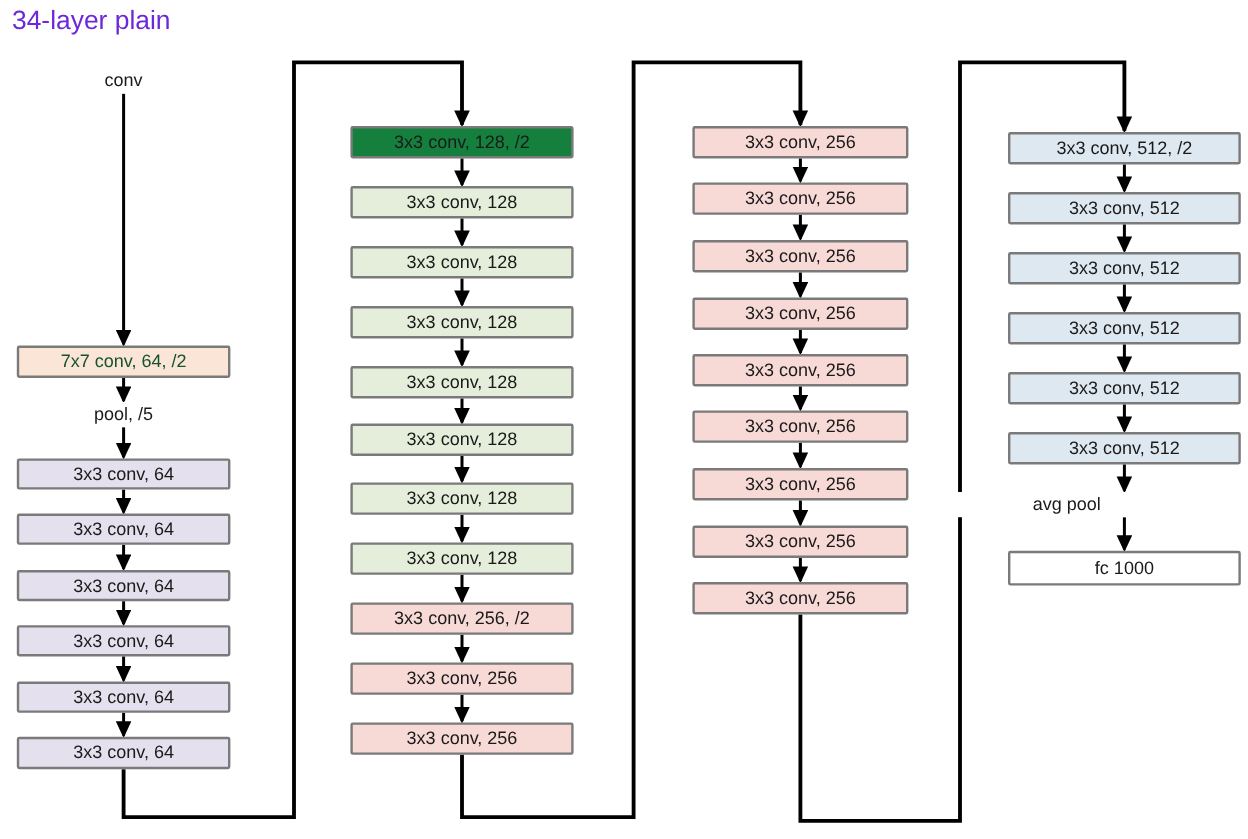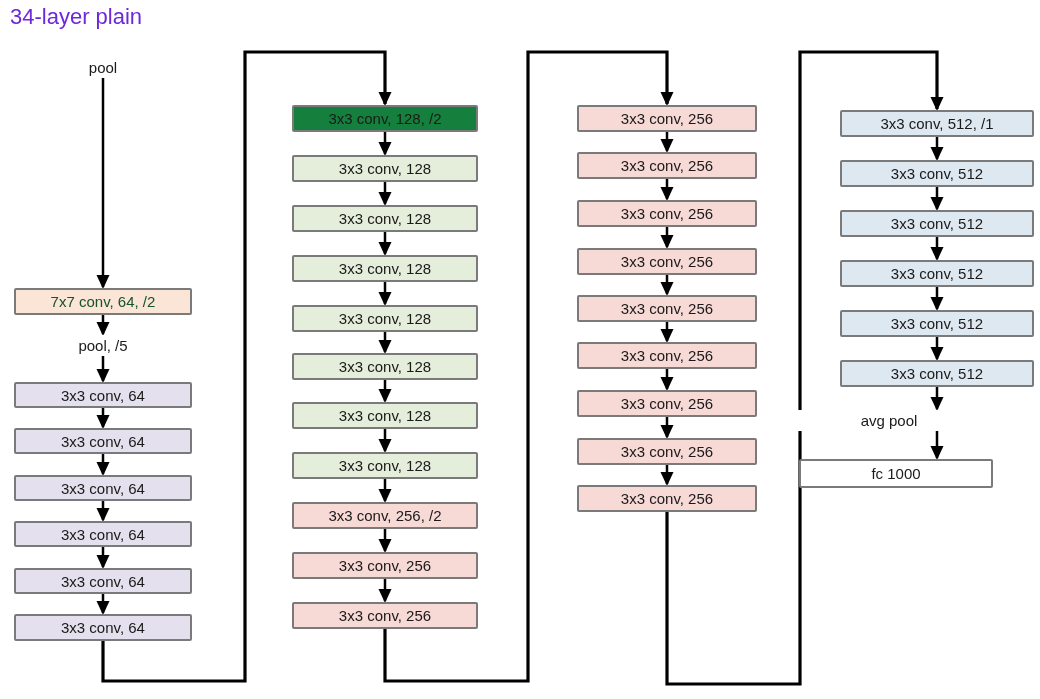--- a/index.html
+++ b/index.html
@@ -65,21 +65,21 @@
       <polyline points="937,237 937,259" fill="none" stroke="#000000" stroke-width="2.5" marker-end="url(#ah)"></polyline>
       <polyline points="937,287 937,309" fill="none" stroke="#000000" stroke-width="2.5" marker-end="url(#ah)"></polyline>
       <polyline points="937,337 937,359" fill="none" stroke="#000000" stroke-width="2.5" marker-end="url(#ah)"></polyline>
       <polyline points="937,387 937,409" fill="none" stroke="#000000" stroke-width="2.5" marker-end="url(#ah)"></polyline>
       <polyline points="937,431 937,458" fill="none" stroke="#000000" stroke-width="2.5" marker-end="url(#ah)"></polyline>
       <polyline points="103,641 103,681 245,681 245,52 385,52 385,104" fill="none" stroke="#000000" stroke-width="3.2" marker-end="url(#ah)"></polyline>
       <polyline points="385,629 385,681 528,681 528,52 667,52 667,104" fill="none" stroke="#000000" stroke-width="3.2" marker-end="url(#ah)"></polyline>
       <polyline points="667,512 667,684 800,684 800,52 937,52 937,109" fill="none" stroke="#000000" stroke-width="3.2" marker-end="url(#ah)"></polyline>
     </svg>
   <div id="nodes">
-      <div class="lbl" style="left: 14px; top: 56px; width: 178px; height: 22px; color: rgb(26, 26, 26);">pool</div>
+      <div class="lbl" style="left: 14px; top: 56px; width: 178px; height: 22px; color: rgb(26, 26, 26);">conv</div>
       <div class="box" style="left: 14px; top: 288px; width: 178px; height: 27px; color: #14532d; background: rgb(251, 229, 214); border-color: rgb(122, 122, 122);">7x7 conv, 64, /2</div>
       <div class="lbl" style="left: 14px; top: 335px; width: 178px; height: 21px; color: rgb(26, 26, 26);">pool, /5</div>
       <div class="box" style="left: 14px; top: 382px; width: 178px; height: 26px; color: rgb(26, 26, 26); background: rgb(228, 224, 237); border-color: rgb(122, 122, 122);">3x3 conv, 64</div>
       <div class="box" style="left: 14px; top: 428px; width: 178px; height: 26px; color: rgb(26, 26, 26); background: rgb(228, 224, 237); border-color: rgb(122, 122, 122);">3x3 conv, 64</div>
       <div class="box" style="left: 14px; top: 475px; width: 178px; height: 26px; color: rgb(26, 26, 26); background: rgb(228, 224, 237); border-color: rgb(122, 122, 122);">3x3 conv, 64</div>
       <div class="box" style="left: 14px; top: 521px; width: 178px; height: 26px; color: rgb(26, 26, 26); background: rgb(228, 224, 237); border-color: rgb(122, 122, 122);">3x3 conv, 64</div>
       <div class="box" style="left: 14px; top: 568px; width: 178px; height: 26px; color: rgb(26, 26, 26); background: rgb(228, 224, 237); border-color: rgb(122, 122, 122);">3x3 conv, 64</div>
       <div class="box" style="left: 14px; top: 614px; width: 178px; height: 27px; color: rgb(26, 26, 26); background: rgb(228, 224, 237); border-color: rgb(122, 122, 122);">3x3 conv, 64</div>
       <div class="box" style="left: 292px; top: 105px; width: 186px; height: 27px; color: rgb(26, 26, 26); background: #15803d; border-color: rgb(122, 122, 122);">3x3 conv, 128, /2</div>
       <div class="box" style="left: 292px; top: 155px; width: 186px; height: 27px; color: rgb(26, 26, 26); background: rgb(229, 238, 219); border-color: rgb(122, 122, 122);">3x3 conv, 128</div>
@@ -94,22 +94,22 @@
       <div class="box" style="left: 292px; top: 602px; width: 186px; height: 27px; color: rgb(26, 26, 26); background: rgb(247, 217, 214); border-color: rgb(122, 122, 122);">3x3 conv, 256</div>
       <div class="box" style="left: 577px; top: 105px; width: 180px; height: 27px; color: rgb(26, 26, 26); background: rgb(247, 217, 214); border-color: rgb(122, 122, 122);">3x3 conv, 256</div>
       <div class="box" style="left: 577px; top: 152px; width: 180px; height: 27px; color: rgb(26, 26, 26); background: rgb(247, 217, 214); border-color: rgb(122, 122, 122);">3x3 conv, 256</div>
       <div class="box" style="left: 577px; top: 200px; width: 180px; height: 27px; color: rgb(26, 26, 26); background: rgb(247, 217, 214); border-color: rgb(122, 122, 122);">3x3 conv, 256</div>
       <div class="box" style="left: 577px; top: 248px; width: 180px; height: 27px; color: rgb(26, 26, 26); background: rgb(247, 217, 214); border-color: rgb(122, 122, 122);">3x3 conv, 256</div>
       <div class="box" style="left: 577px; top: 295px; width: 180px; height: 27px; color: rgb(26, 26, 26); background: rgb(247, 217, 214); border-color: rgb(122, 122, 122);">3x3 conv, 256</div>
       <div class="box" style="left: 577px; top: 342px; width: 180px; height: 27px; color: rgb(26, 26, 26); background: rgb(247, 217, 214); border-color: rgb(122, 122, 122);">3x3 conv, 256</div>
       <div class="box" style="left: 577px; top: 390px; width: 180px; height: 27px; color: rgb(26, 26, 26); background: rgb(247, 217, 214); border-color: rgb(122, 122, 122);">3x3 conv, 256</div>
       <div class="box" style="left: 577px; top: 438px; width: 180px; height: 27px; color: rgb(26, 26, 26); background: rgb(247, 217, 214); border-color: rgb(122, 122, 122);">3x3 conv, 256</div>
       <div class="box" style="left: 577px; top: 485px; width: 180px; height: 27px; color: rgb(26, 26, 26); background: rgb(247, 217, 214); border-color: rgb(122, 122, 122);">3x3 conv, 256</div>
-      <div class="box" style="left: 840px; top: 110px; width: 194px; height: 27px; color: rgb(26, 26, 26); background: rgb(222, 232, 241); border-color: rgb(122, 122, 122);">3x3 conv, 512, /1</div>
+      <div class="box" style="left: 840px; top: 110px; width: 194px; height: 27px; color: rgb(26, 26, 26); background: rgb(222, 232, 241); border-color: rgb(122, 122, 122);">3x3 conv, 512, /2</div>
       <div class="box" style="left: 840px; top: 160px; width: 194px; height: 27px; color: rgb(26, 26, 26); background: rgb(222, 232, 241); border-color: rgb(122, 122, 122);">3x3 conv, 512</div>
       <div class="box" style="left: 840px; top: 210px; width: 194px; height: 27px; color: rgb(26, 26, 26); background: rgb(222, 232, 241); border-color: rgb(122, 122, 122);">3x3 conv, 512</div>
       <div class="box" style="left: 840px; top: 260px; width: 194px; height: 27px; color: rgb(26, 26, 26); background: rgb(222, 232, 241); border-color: rgb(122, 122, 122);">3x3 conv, 512</div>
       <div class="box" style="left: 840px; top: 310px; width: 194px; height: 27px; color: rgb(26, 26, 26); background: rgb(222, 232, 241); border-color: rgb(122, 122, 122);">3x3 conv, 512</div>
       <div class="box" style="left: 840px; top: 360px; width: 194px; height: 27px; color: rgb(26, 26, 26); background: rgb(222, 232, 241); border-color: rgb(122, 122, 122);">3x3 conv, 512</div>
       <div class="lbl" style="left: 792px; top: 410px; width: 194px; height: 21px; color: rgb(26, 26, 26);">avg pool</div>
-      <div class="box" style="left: 799px; top: 459px; width: 194px; height: 29px; color: rgb(26, 26, 26); background: rgb(255, 255, 255); border-color: rgb(122, 122, 122);">fc 1000</div>
+      <div class="box" style="left: 840px; top: 459px; width: 194px; height: 29px; color: rgb(26, 26, 26); background: rgb(255, 255, 255); border-color: rgb(122, 122, 122);">fc 1000</div>
     </div>
 </div>
 
 </body></html>

